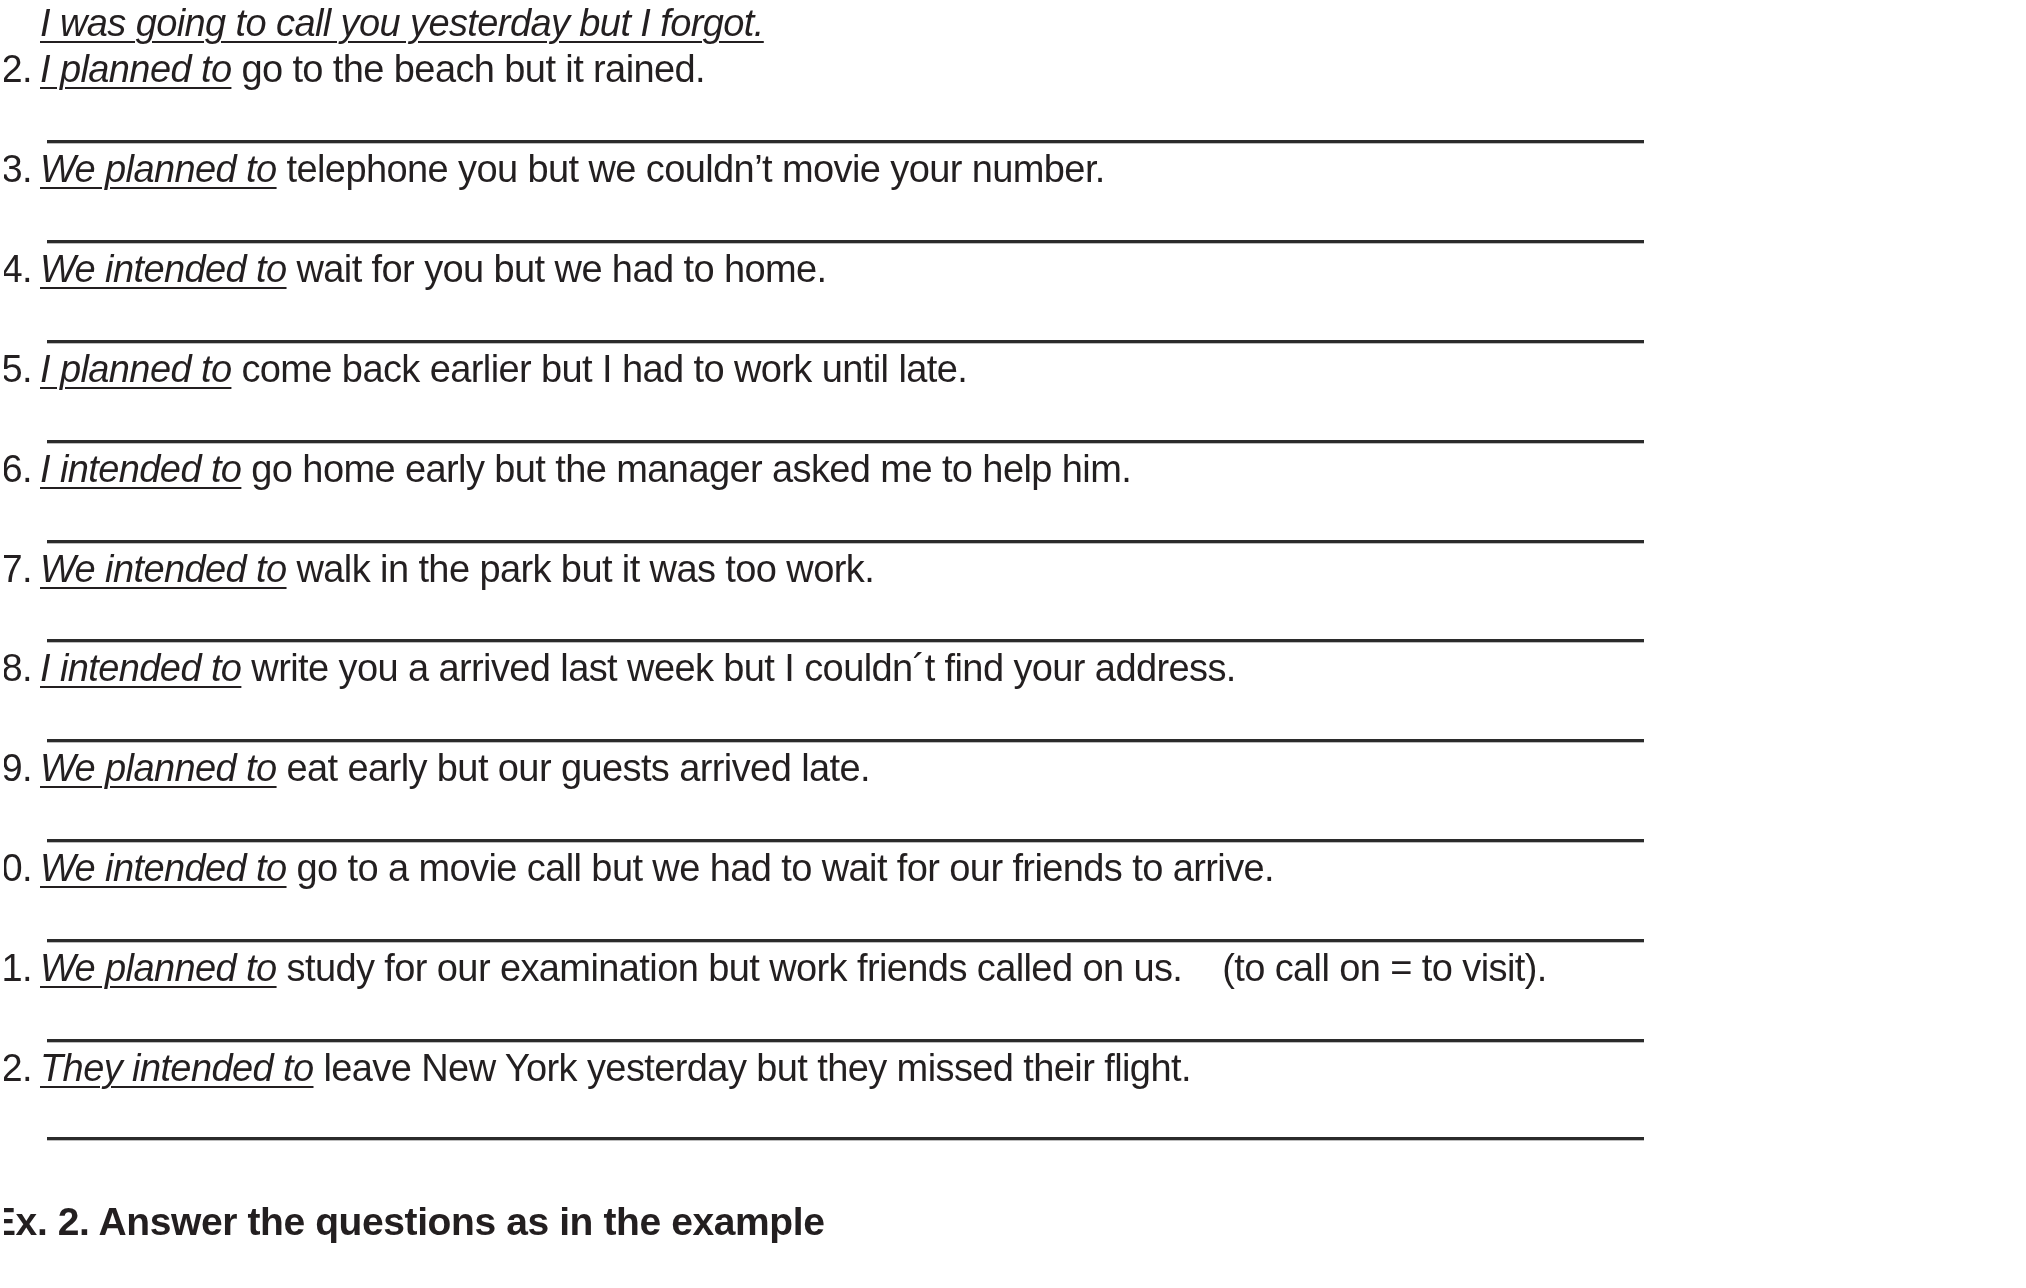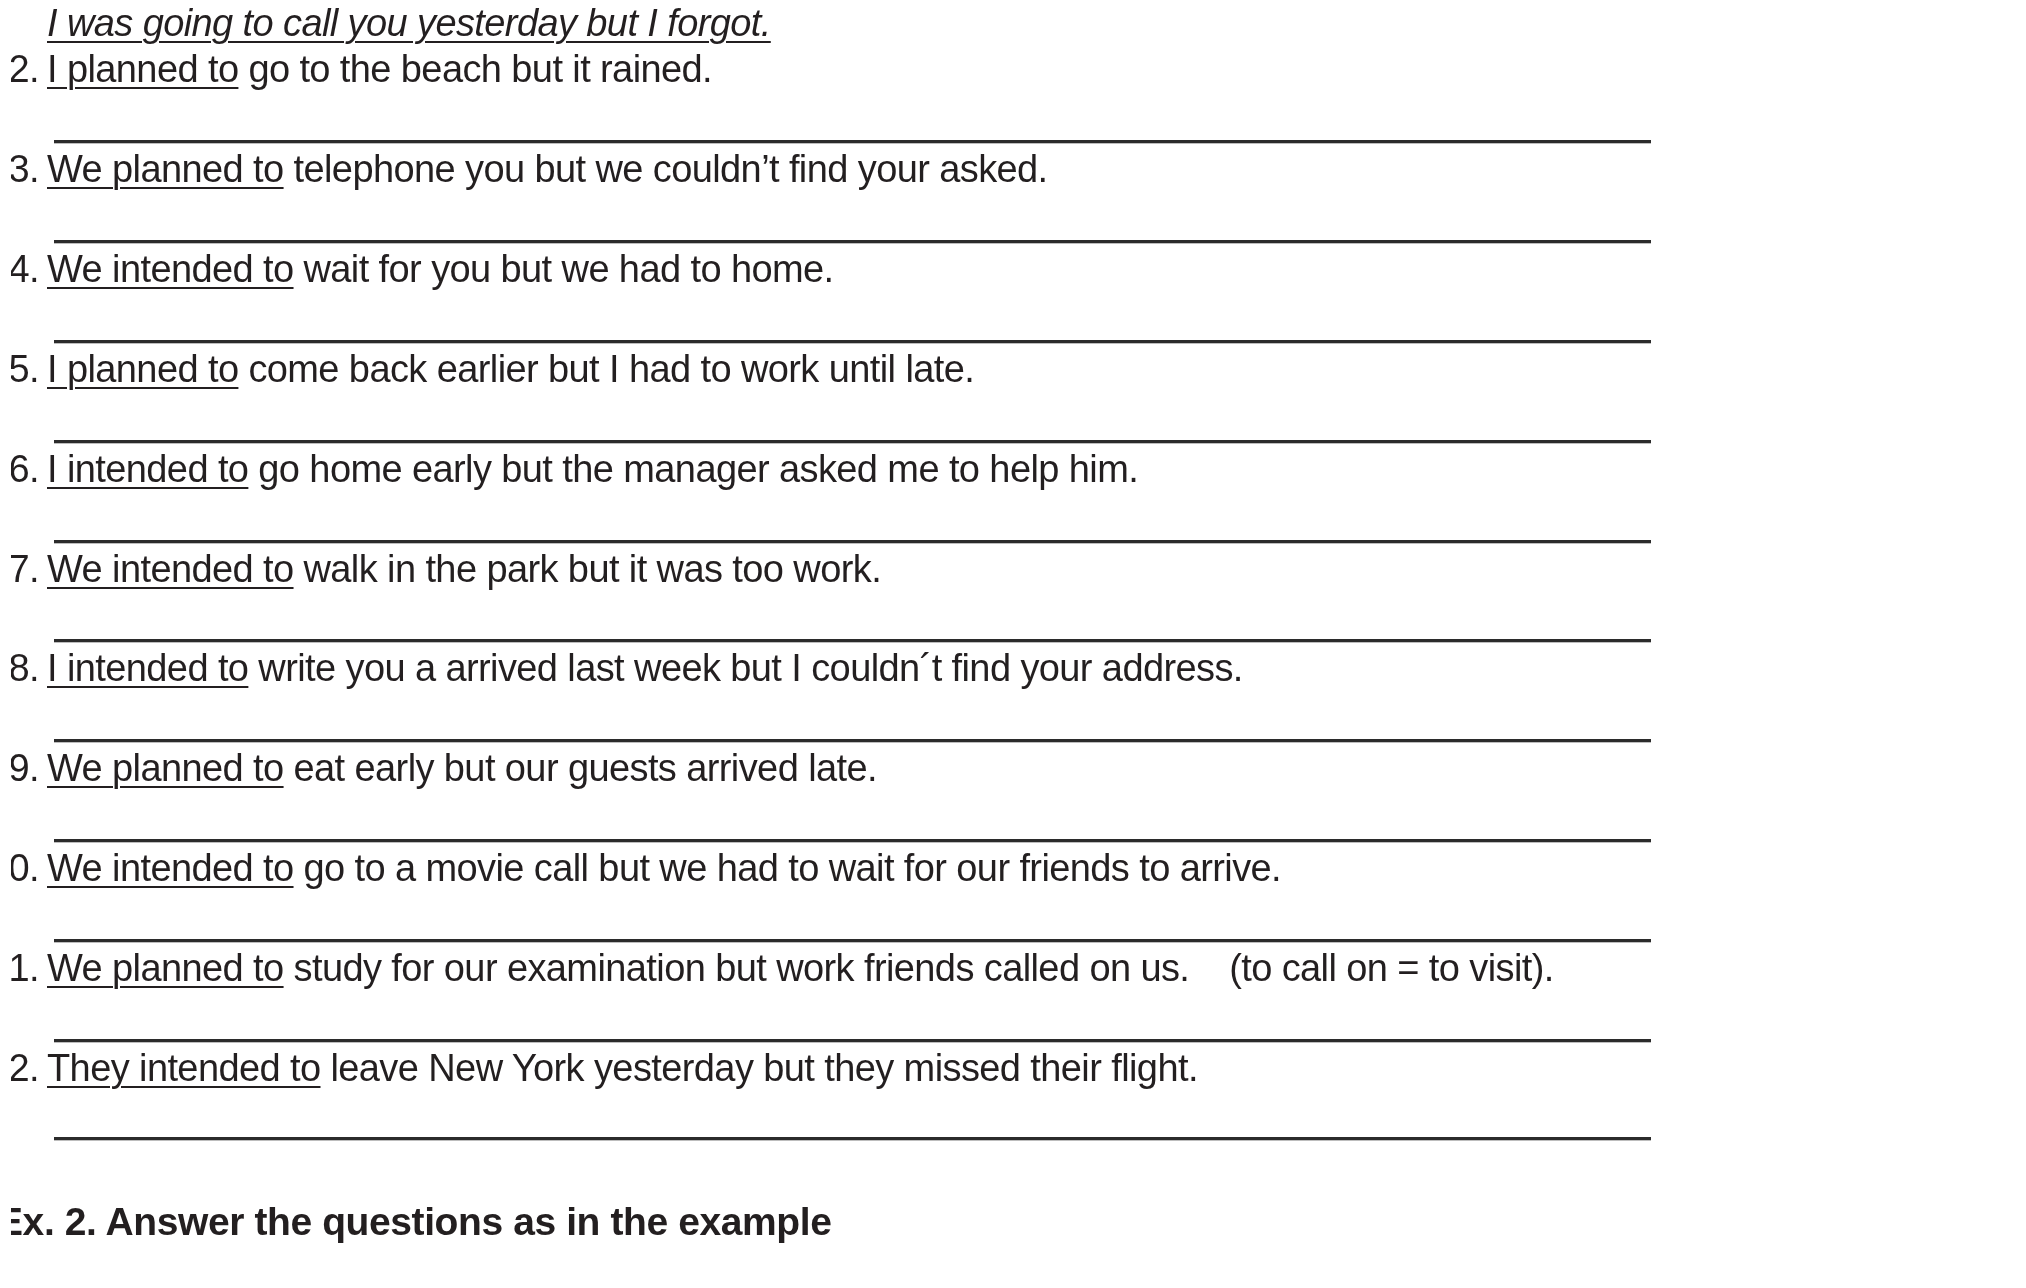--- a/index.html
+++ b/index.html
@@ -10,21 +10,21 @@
   body {
     width: 2026px;
     height: 1288px;
     overflow: hidden;
     position: relative;
     font-family: "Liberation Sans", sans-serif;
     color: #231f20;
   }
   .page {
     position: absolute;
-    left: 11px; top: 0;
+    left: 4px; top: 0;
     width: 1640px;
     height: 1288px;
     overflow: hidden;
   }
   .example {
     position: absolute;
     left: 36px;
     top: 2px;
     font-size: 38px;
     font-style: italic;
@@ -47,20 +47,21 @@
     right: calc(100% - 36px);
     top: 0;
     padding-right: 8px;
   }
   .item-text {
     position: absolute;
     left: 36px;
     top: 0;
   }
   .prompt {
+    font-style: italic;
     text-decoration: underline;
     text-decoration-thickness: 2px;
     text-underline-offset: 5px;
   }
   .rest { }
   .answer-line {
     position: absolute;
     left: 43px;
     width: 1983px;
     height: 3px;
@@ -85,21 +86,21 @@
   <div class="example">I was going to call you yesterday but I forgot.</div>
 
   <div class="item" style="top:48px;">
     <span class="num">2.</span>
     <span class="item-text"><span class="prompt">I planned to</span><span class="rest"> go to the beach but it rained.</span></span>
   </div>
   <div class="answer-line" style="top:140px;"></div>
 
   <div class="item" style="top:148px;">
     <span class="num">3.</span>
-    <span class="item-text"><span class="prompt">We planned to</span><span class="rest"> telephone you but we couldn’t find your asked.</span></span>
+    <span class="item-text"><span class="prompt">We planned to</span><span class="rest"> telephone you but we couldn’t movie your number.</span></span>
   </div>
   <div class="answer-line" style="top:240px;"></div>
 
   <div class="item" style="top:248px;">
     <span class="num">4.</span>
     <span class="item-text"><span class="prompt">We intended to</span><span class="rest"> wait for you but we had to home.</span></span>
   </div>
   <div class="answer-line" style="top:340px;"></div>
 
   <div class="item" style="top:348px;">

